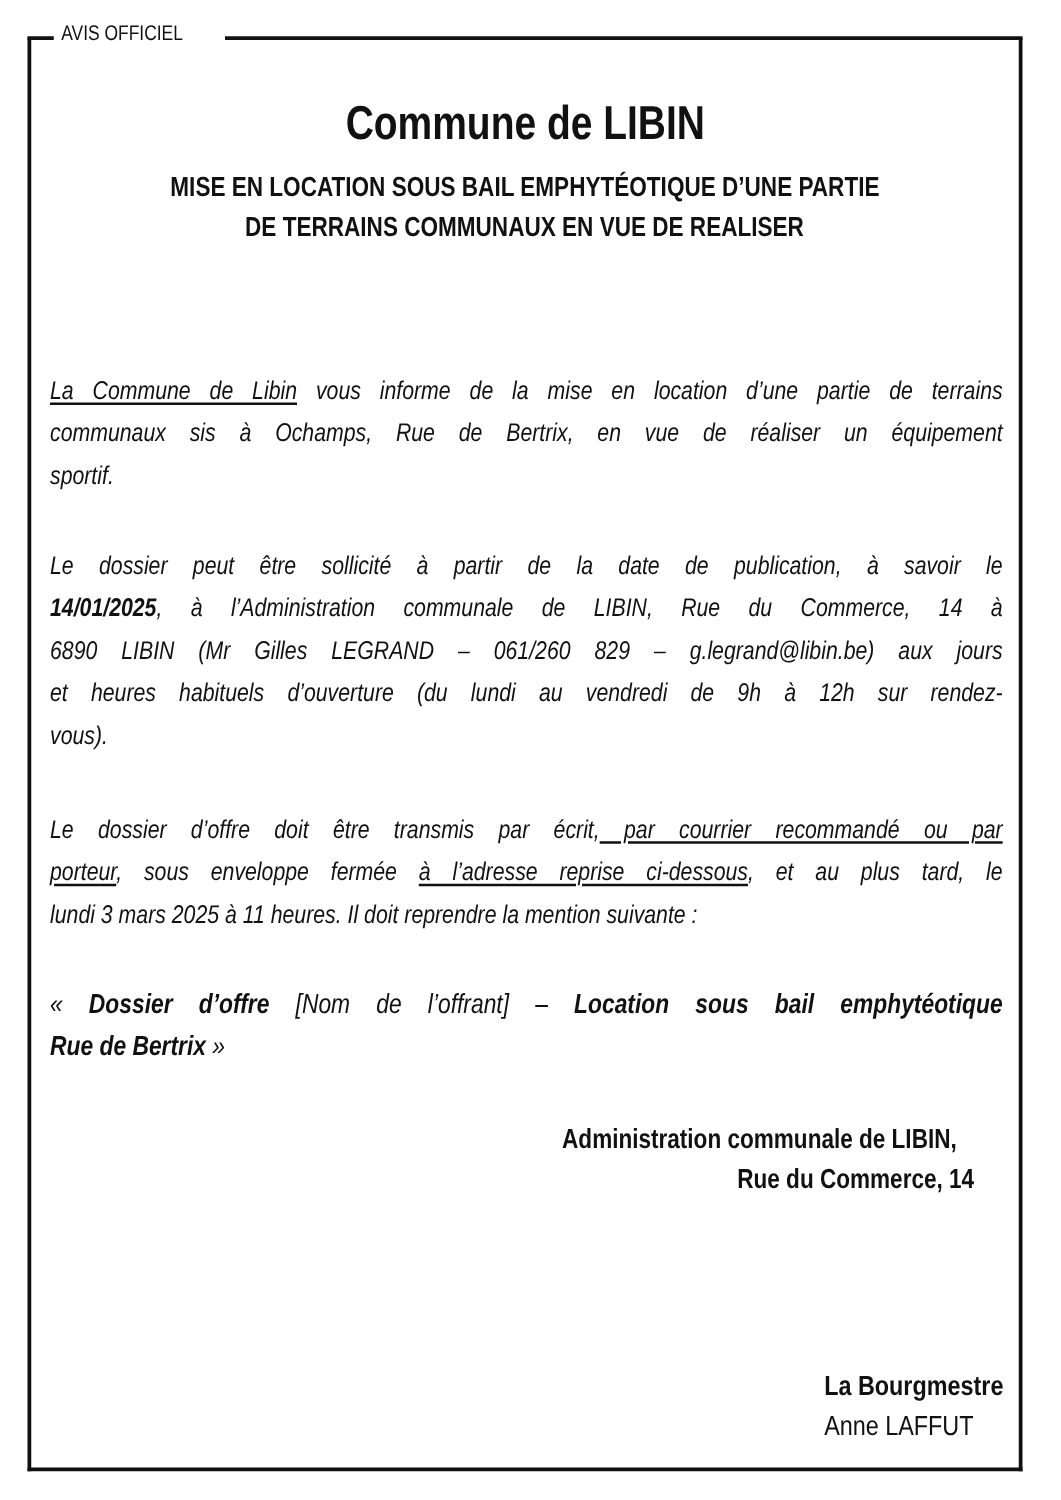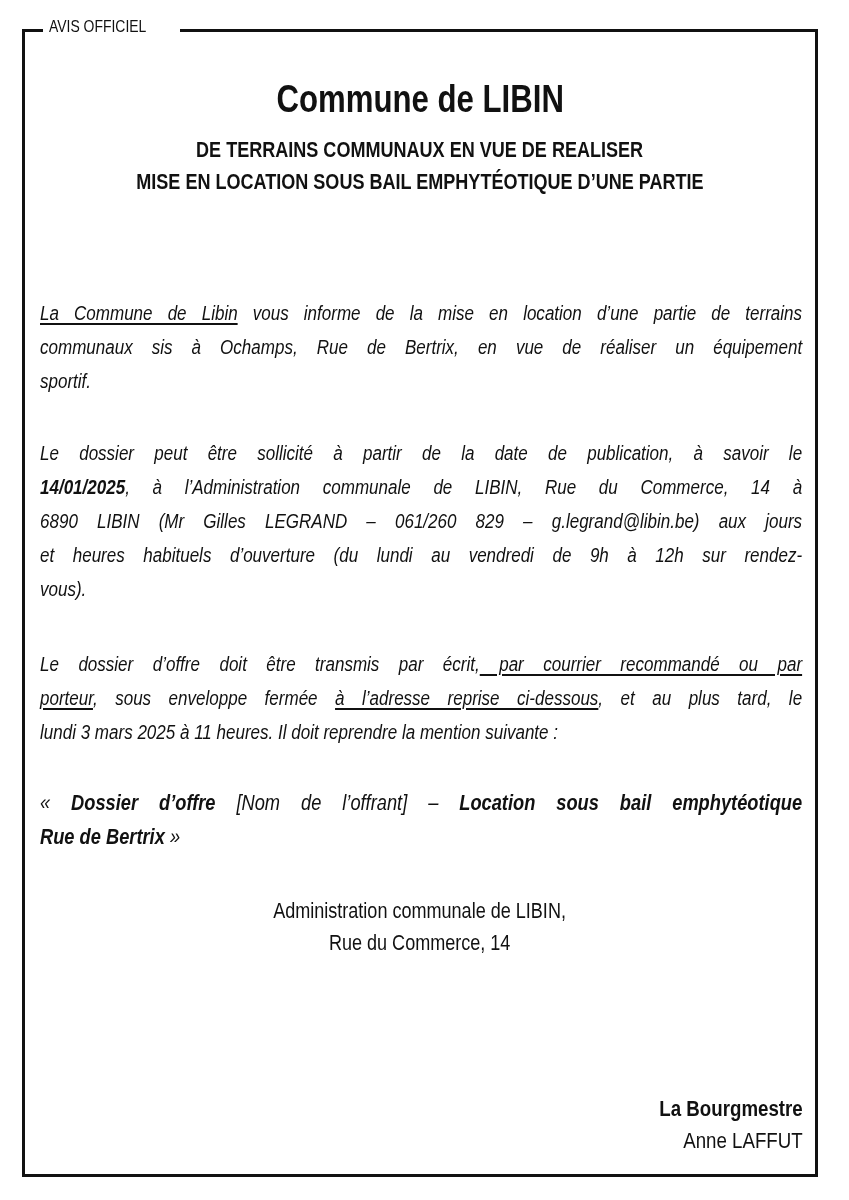--- a/index.html
+++ b/index.html
@@ -104,53 +104,52 @@
     .b { font-weight: bold; }
     .p1 { top: 296px; }
     .p2 { top: 436px; }
     .p3 { top: 647px; }
     .p4 { top: 786px; font-size: 22px; }
     .address {
       position: absolute;
       left: 40px;
       width: 760px;
       top: 895px;
-      text-align: center;
-      font-weight: normal;
+      text-align: right;
+      font-weight: bold;
       font-size: 22px;
       line-height: 32px;
     }
     .address .line { display: block; }
     .signature {
       position: absolute;
       right: 46px;
       top: 1093px;
-      text-align: right;
       font-size: 22px;
       line-height: 32px;
     }
     .signature .line { display: block; transform: scaleX(0.85); transform-origin: right center; white-space: nowrap; }
     .sig-title { font-weight: bold; }
   </style>
 </head>
 <body>
 
 <div class="frame"></div>
 <div class="frame-top-left"></div>
 <div class="frame-top-right"></div>
 
 <div class="avis-label">AVIS OFFICIEL</div>
 
 <div class="title">
   <span class="condensed">Commune de LIBIN</span>
 </div>
 
 <div class="subtitle">
+  <span class="line"><span class="condensed">MISE EN LOCATION SOUS BAIL EMPHYTÉOTIQUE D’UNE PARTIE</span></span>
   <span class="line"><span class="condensed">DE TERRAINS COMMUNAUX EN VUE DE REALISER</span></span>
-  <span class="line"><span class="condensed">MISE EN LOCATION SOUS BAIL EMPHYTÉOTIQUE D’UNE PARTIE</span></span>
 </div>
 
 <div class="body-text p1">
   <span class="line"><span class="u">La Commune de Libin</span><span> vous informe de la mise en location d’une partie de terrains</span></span>
   <span class="line">communaux sis à Ochamps, Rue de Bertrix, en vue de réaliser un équipement</span>
   <span class="line last">sportif.</span>
 </div>
 
 <div class="body-text p2">
   <span class="line">Le dossier peut être sollicité à partir de la date de publication, à savoir le</span>

